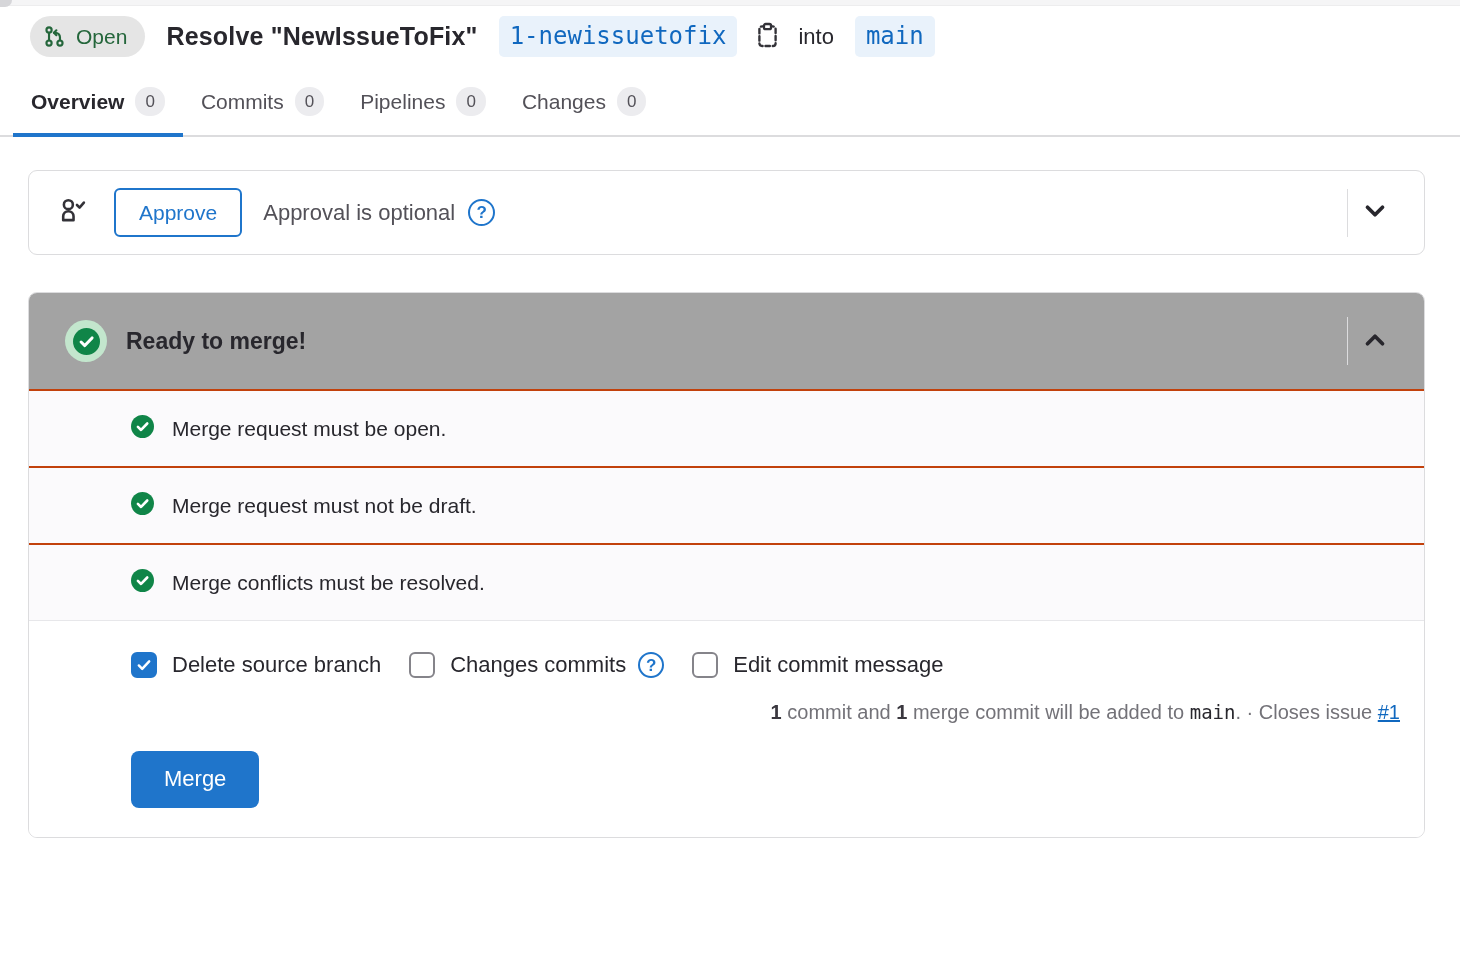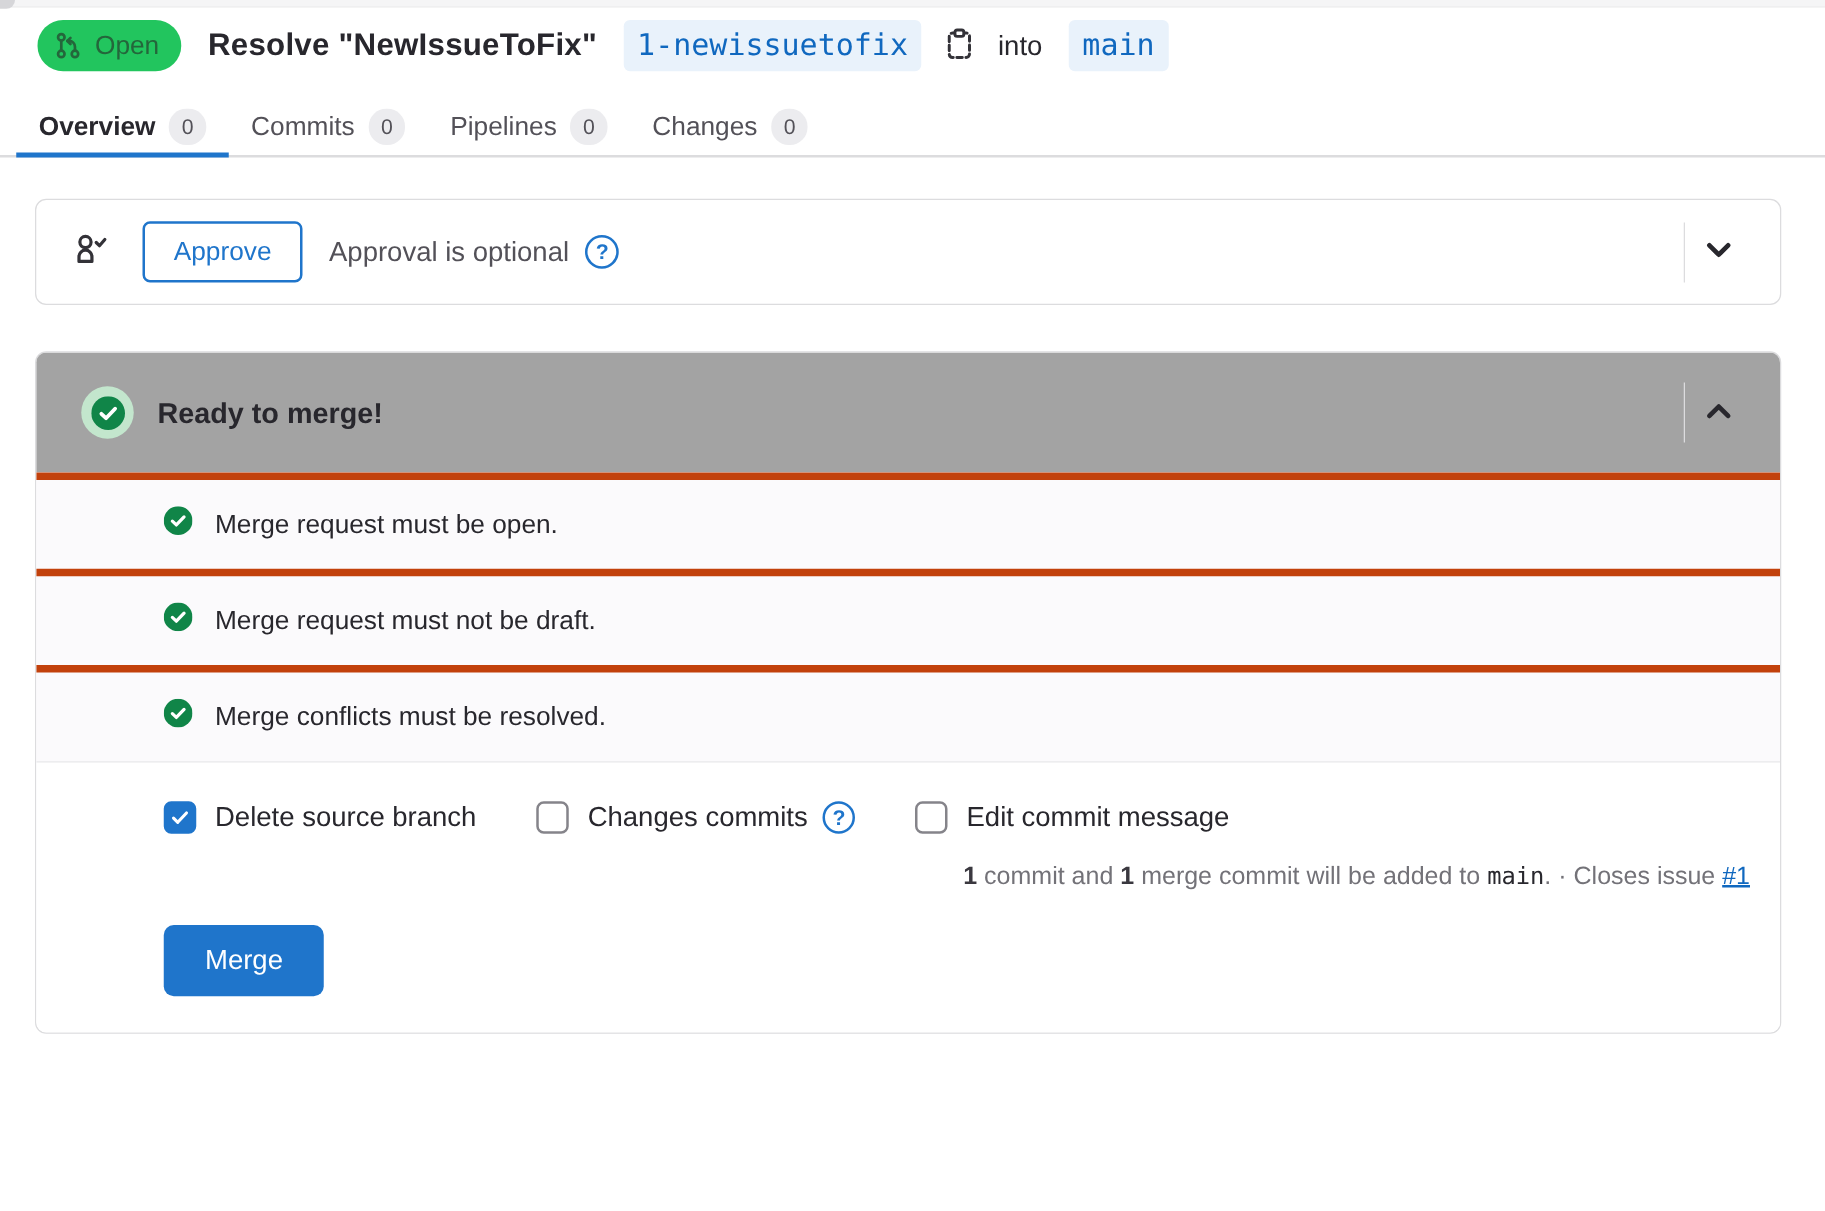--- a/index.html
+++ b/index.html
@@ -13,40 +13,40 @@
   .mono { font-family: "DejaVu Sans Mono", "Liberation Mono", monospace; }
 
   
   .top-strip { height: 6px; background: #f5f5f6; border-bottom: 1px solid #ededee; position: relative; }
   .top-strip .corner { position: absolute; left: 0; top: 0; width: 12px; height: 7px; background: #d6d6d9; border-bottom-right-radius: 7px; }
 
   
   .mr-header { display: flex; align-items: center; gap: 21px; padding: 10px 30px 0 30px; }
   .badge-open {
     display: inline-flex; align-items: center; gap: 10px;
-    background: #22c55e; color: #24663b;
+    background: #e5e5e5; color: #24663b;
     border-radius: 24px; padding: 9px 18px 9px 13px;
     font-size: 21px; font-weight: 400; line-height: 1;
   }
   .badge-open svg { display: block; }
   .mr-title { font-size: 25px; font-weight: 700; color: #28272d; letter-spacing: .2px; }
   .branch-badge {
     background: #e9f2fb; color: #1068bf;
     font-family: "DejaVu Sans Mono", "Liberation Mono", monospace;
     font-size: 24px; padding: 5px 11px; border-radius: 5px; line-height: 1.3;
     text-decoration: none; display: inline-block;
   }
   .copy-btn { background: none; border: none; cursor: pointer; padding: 0; display: flex; align-items: center; margin: 0 -4px; }
   .into-label { font-size: 22px; color: #28272d; }
 
   
   .tabs { display: flex; margin-top: 18px; padding-left: 13px; border-bottom: 2px solid #dcdcde; }
   .tab {
     display: flex; align-items: center; gap: 11px;
-    padding: 12px 18px 6px 18px;
+    padding: 12px 18px 17px 18px;
     font-size: 21px; color: #535158; cursor: pointer;
     border-bottom: 4px solid transparent; margin-bottom: -2px;
   }
   .tab.active { color: #28272d; font-weight: 700; border-bottom-color: #1f75cb; }
   .tab-count {
     background: #ececef; color: #535158; font-weight: 400;
     font-size: 17px; line-height: 1; padding: 6px 10px; border-radius: 14px;
   }
 
   
@@ -81,28 +81,28 @@
   .merge-head { height: 96px; display: flex; align-items: center; padding: 0 22px 0 36px; background: #a3a3a3; }
   .big-check {
     width: 42px; height: 42px; border-radius: 50%; background: #c3e6cd;
     display: flex; align-items: center; justify-content: center; flex: none;
   }
   .merge-head-title { font-size: 23px; font-weight: 700; color: #28272d; margin-left: 19px; }
 
   .checks { list-style: none; }
   .check-row {
     height: 77px; background: #fbfafc;
-    border-top: 6px solid #c2410c;
+    border-top: 2px solid #c2410c;
     display: flex; align-items: center; gap: 18px;
     padding-left: 102px; font-size: 21px; color: #28272d;
   }
   .check-row svg { flex: none; }
 
   .merge-foot { border-top: 1px solid #e7e7ea; background: #fff; padding: 31px 24px 29px 102px; }
-  .options-row { display: flex; align-items: flex-end; gap: 48px; }
+  .options-row { display: flex; align-items: flex-end; gap: 28px; }
   .option { display: flex; align-items: center; gap: 15px; cursor: pointer; }
   .option-label { font-size: 22px; color: #28272d; }
   .checkbox {
     width: 26px; height: 26px; border-radius: 6px;
     border: 2px solid #85848a; background: #fff; flex: none; cursor: pointer;
     display: flex; align-items: center; justify-content: center;
   }
   .checkbox svg { display: none; }
   .checkbox.checked { background: #1f75cb; border-color: #1f75cb; }
   .checkbox.checked svg { display: block; }

